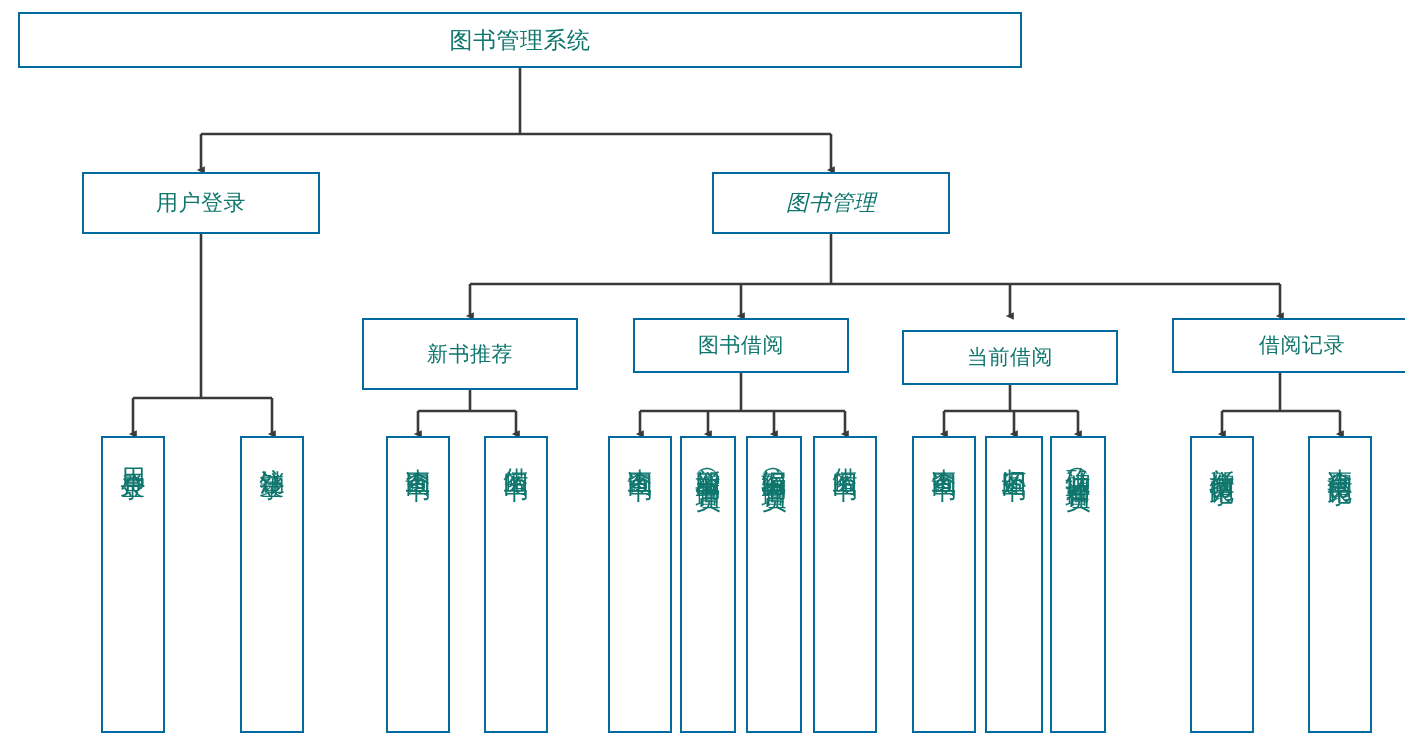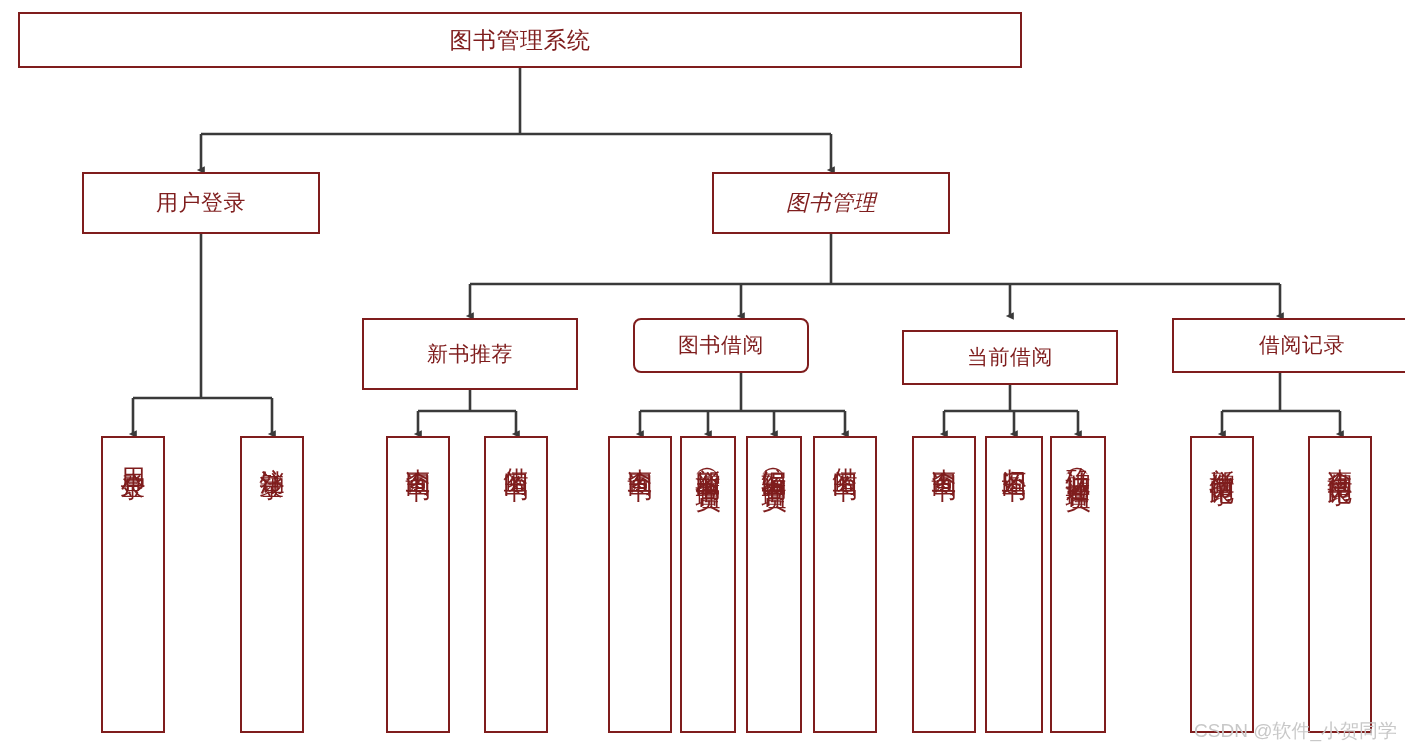--- a/index.html
+++ b/index.html
@@ -23,25 +23,25 @@
     left: 0;
     top: 0;
     width: 1405px;
     height: 747px;
     pointer-events: none;
   }
   .node {
     position: absolute;
     box-sizing: border-box;
     background: #ffffff;
-    border: 2px solid #7f1d1d;
+    border: 2px solid #0369a1;
     display: flex;
     align-items: center;
     justify-content: center;
-    color: #7f1d1d;
+    color: #0f766e;
     z-index: 2;
   }
   .node-label {
     display: block;
     text-align: center;
     line-height: 1.15;
     letter-spacing: 0.5px;
     white-space: nowrap;
   }
   .node.root {
@@ -136,21 +136,21 @@
       </div>
       <div class="node level2" style="left: 82px; top: 172px; width: 238px; height: 62px;">
         <span class="node-label">用户登录</span>
       </div>
       <div class="node level2" style="left: 712px; top: 172px; width: 238px; height: 62px; font-style: italic;">
         <span class="node-label">图书管理</span>
       </div>
       <div class="node level3" style="left: 362px; top: 318px; width: 216px; height: 72px;">
         <span class="node-label">新书推荐</span>
       </div>
-      <div class="node level3" style="left: 633px; top: 318px; width: 176px; height: 55px; border-radius: 8px;">
+      <div class="node level3" style="left: 633px; top: 318px; width: 216px; height: 55px;">
         <span class="node-label">图书借阅</span>
       </div>
       <div class="node level3" style="left: 902px; top: 330px; width: 216px; height: 55px;">
         <span class="node-label">当前借阅</span>
       </div>
       <div class="node level3" style="left: 1172px; top: 318px; width: 260px; height: 55px;">
         <span class="node-label">借阅记录</span>
       </div>
       <div class="node leaf" style="left: 101px; top: 436px; width: 64px; height: 297px;">
         <span class="node-label">用户登录</span>
@@ -186,14 +186,13 @@
         <span class="node-label">确认归还（管理员）</span>
       </div>
       <div class="node leaf" style="left: 1190px; top: 436px; width: 64px; height: 297px;">
         <span class="node-label">新增借阅记录</span>
       </div>
       <div class="node leaf" style="left: 1308px; top: 436px; width: 64px; height: 297px;">
         <span class="node-label">查询借阅记录</span>
       </div>
     </div>
 
-  <div class="watermark">CSDN @软件_小贺同学</div>
 </div>
 
 </body></html>

